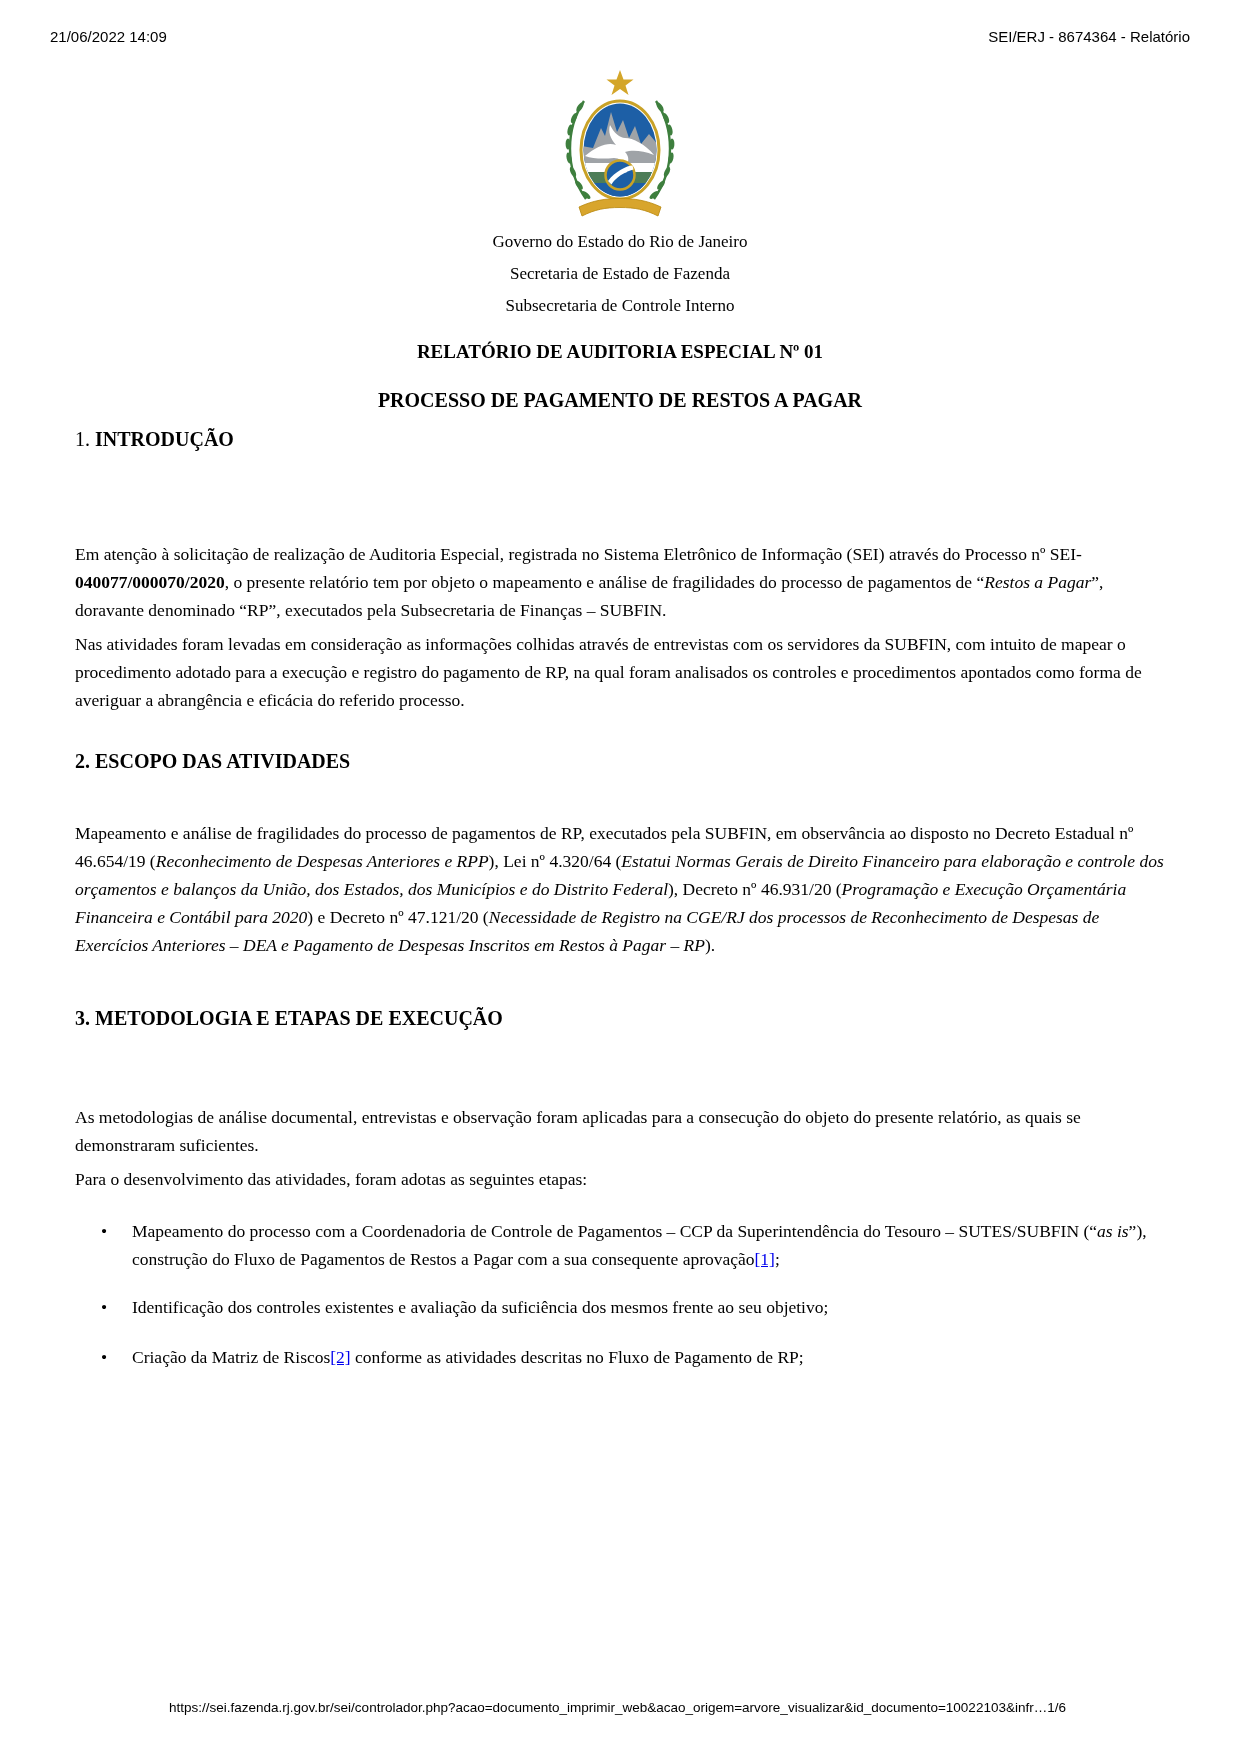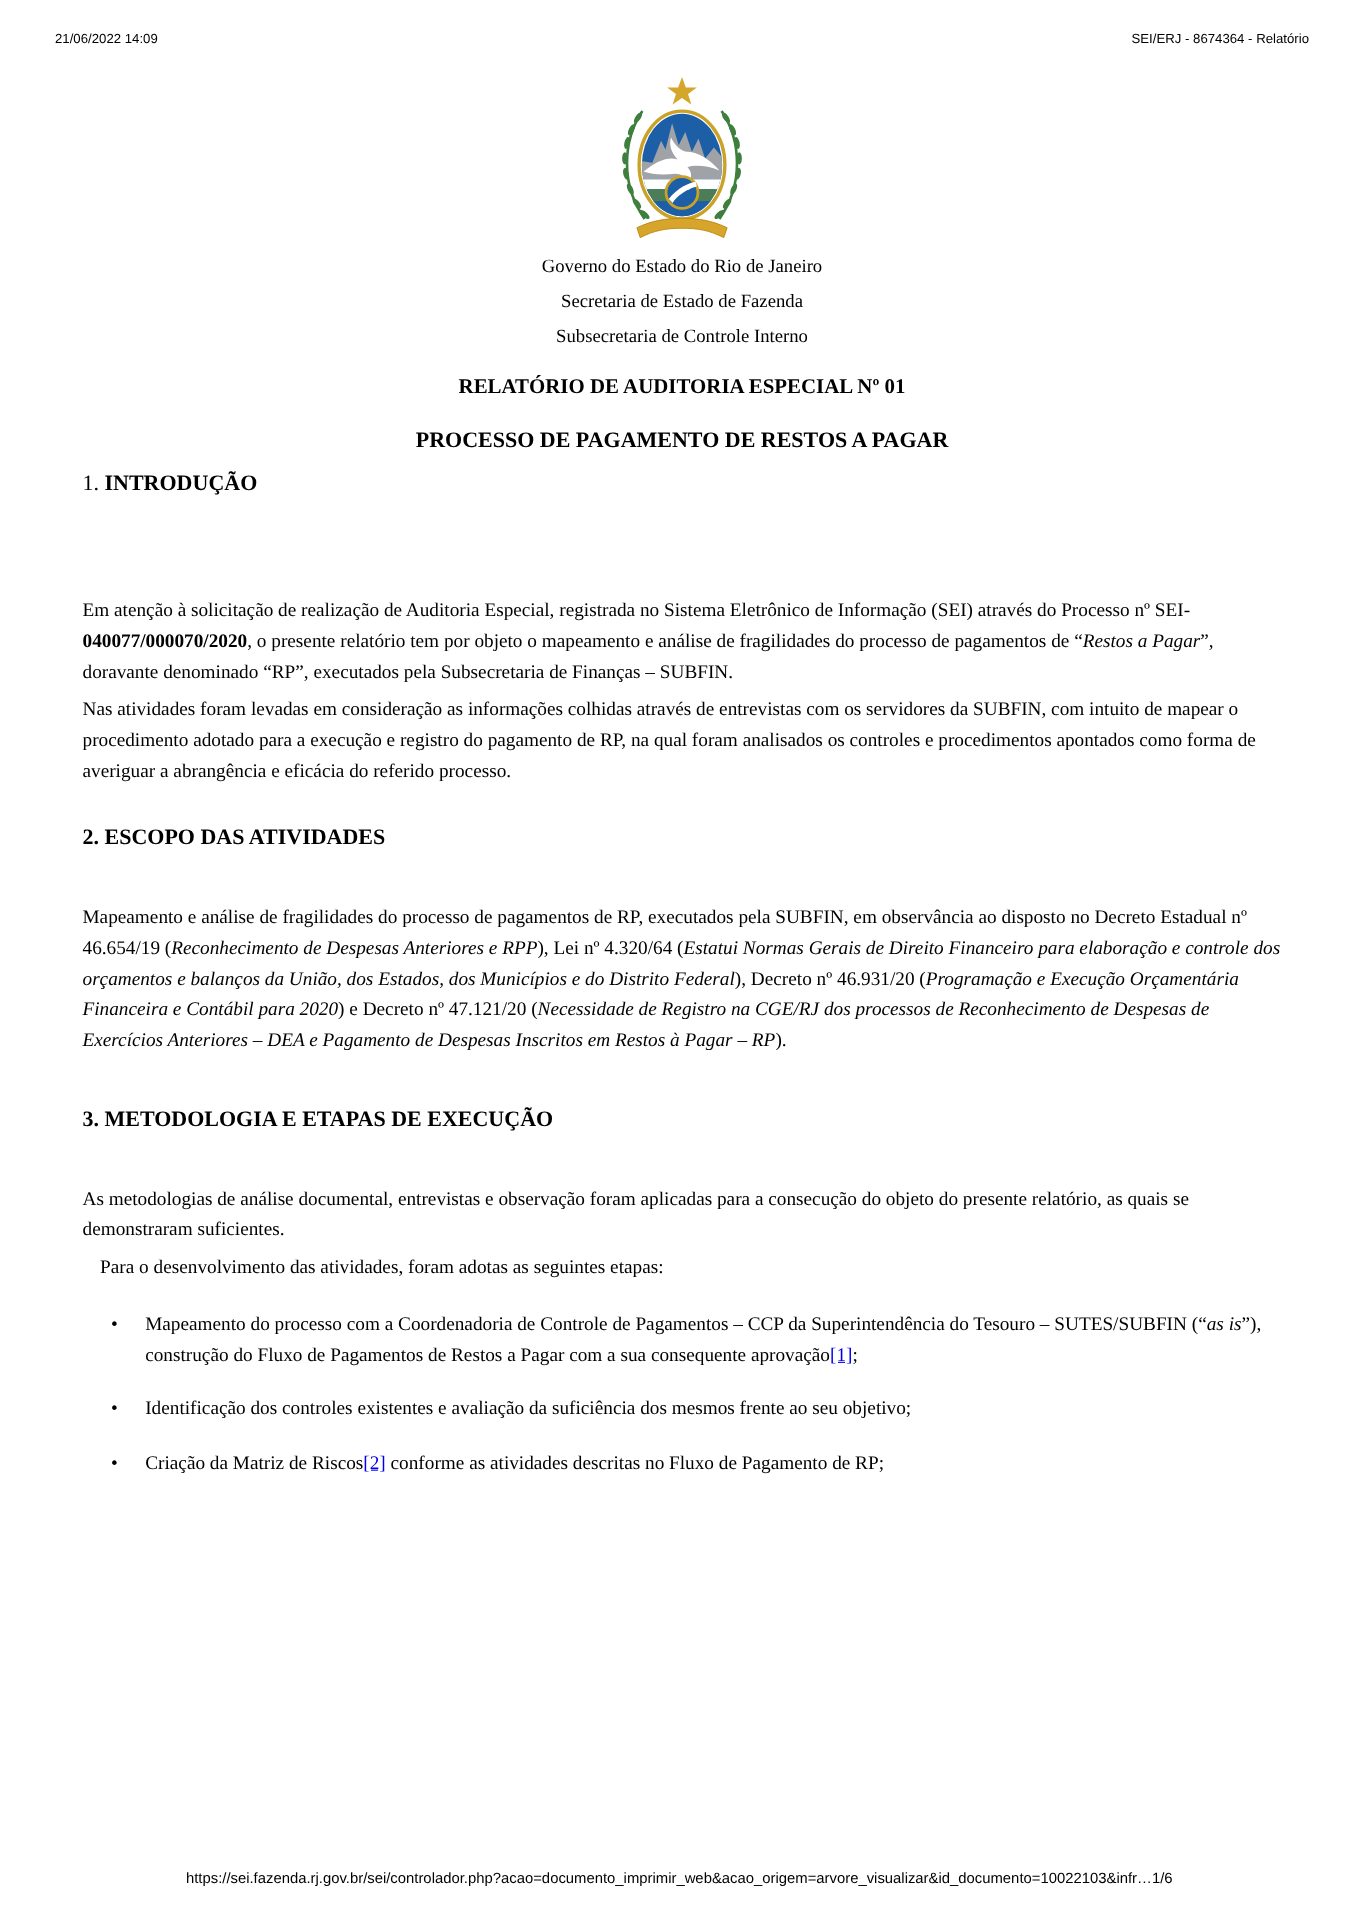--- a/index.html
+++ b/index.html
@@ -15,21 +15,21 @@
     font-family: "Liberation Serif", serif;
   }
   
   .print-header {
     position: absolute;
     top: 28px;
     left: 50px;
     right: 50px;
     height: 18px;
     font-family: "Liberation Sans", sans-serif;
-    font-size: 12px;
+    font-size: 15px;
   }
   .print-header .hdr-left { position: absolute; left: 0; top: 0; }
   .print-header .hdr-center { position: absolute; left: 0; right: 0; text-align: right; top: 0; }
   .print-footer {
     position: absolute;
     top: 1700px;
     left: 50px;
     right: 55px;
     font-family: "Liberation Sans", sans-serif;
     font-size: 13.5px;
@@ -82,22 +82,22 @@
   .sec-h.bold-num .sec-num { font-weight: bold; }
   .sec-h .sec-num { margin-right: 5px; }
   .sec1-h { margin-top: 14px; }
   .sec2-h { margin-top: 34px; font-family: Liberation Serif, serif; }
   .sec3-h { margin-top: 46px; }
   .para { margin: 0; }
   .p1 { margin-top: 88px; }
   .p2 { margin-top: 6px; }
   .p3 { margin-top: 45px; }
   .p4 { margin-top: 20px; }
-  .p5 { margin-top: 44px; }
-  .p6 { margin-top: 6px; margin-left: 16px; }
+  .p5 { margin-top: 72px; }
+  .p6 { margin-top: 6px; }
   .seg-b { font-weight: bold; }
   .seg-i { font-style: italic; }
   .seg-link {
     color: #0000EE;
     text-decoration: underline;
     cursor: pointer;
   }
   ul.etapas {
     list-style: none;
     margin: 24px 0 0 0;

